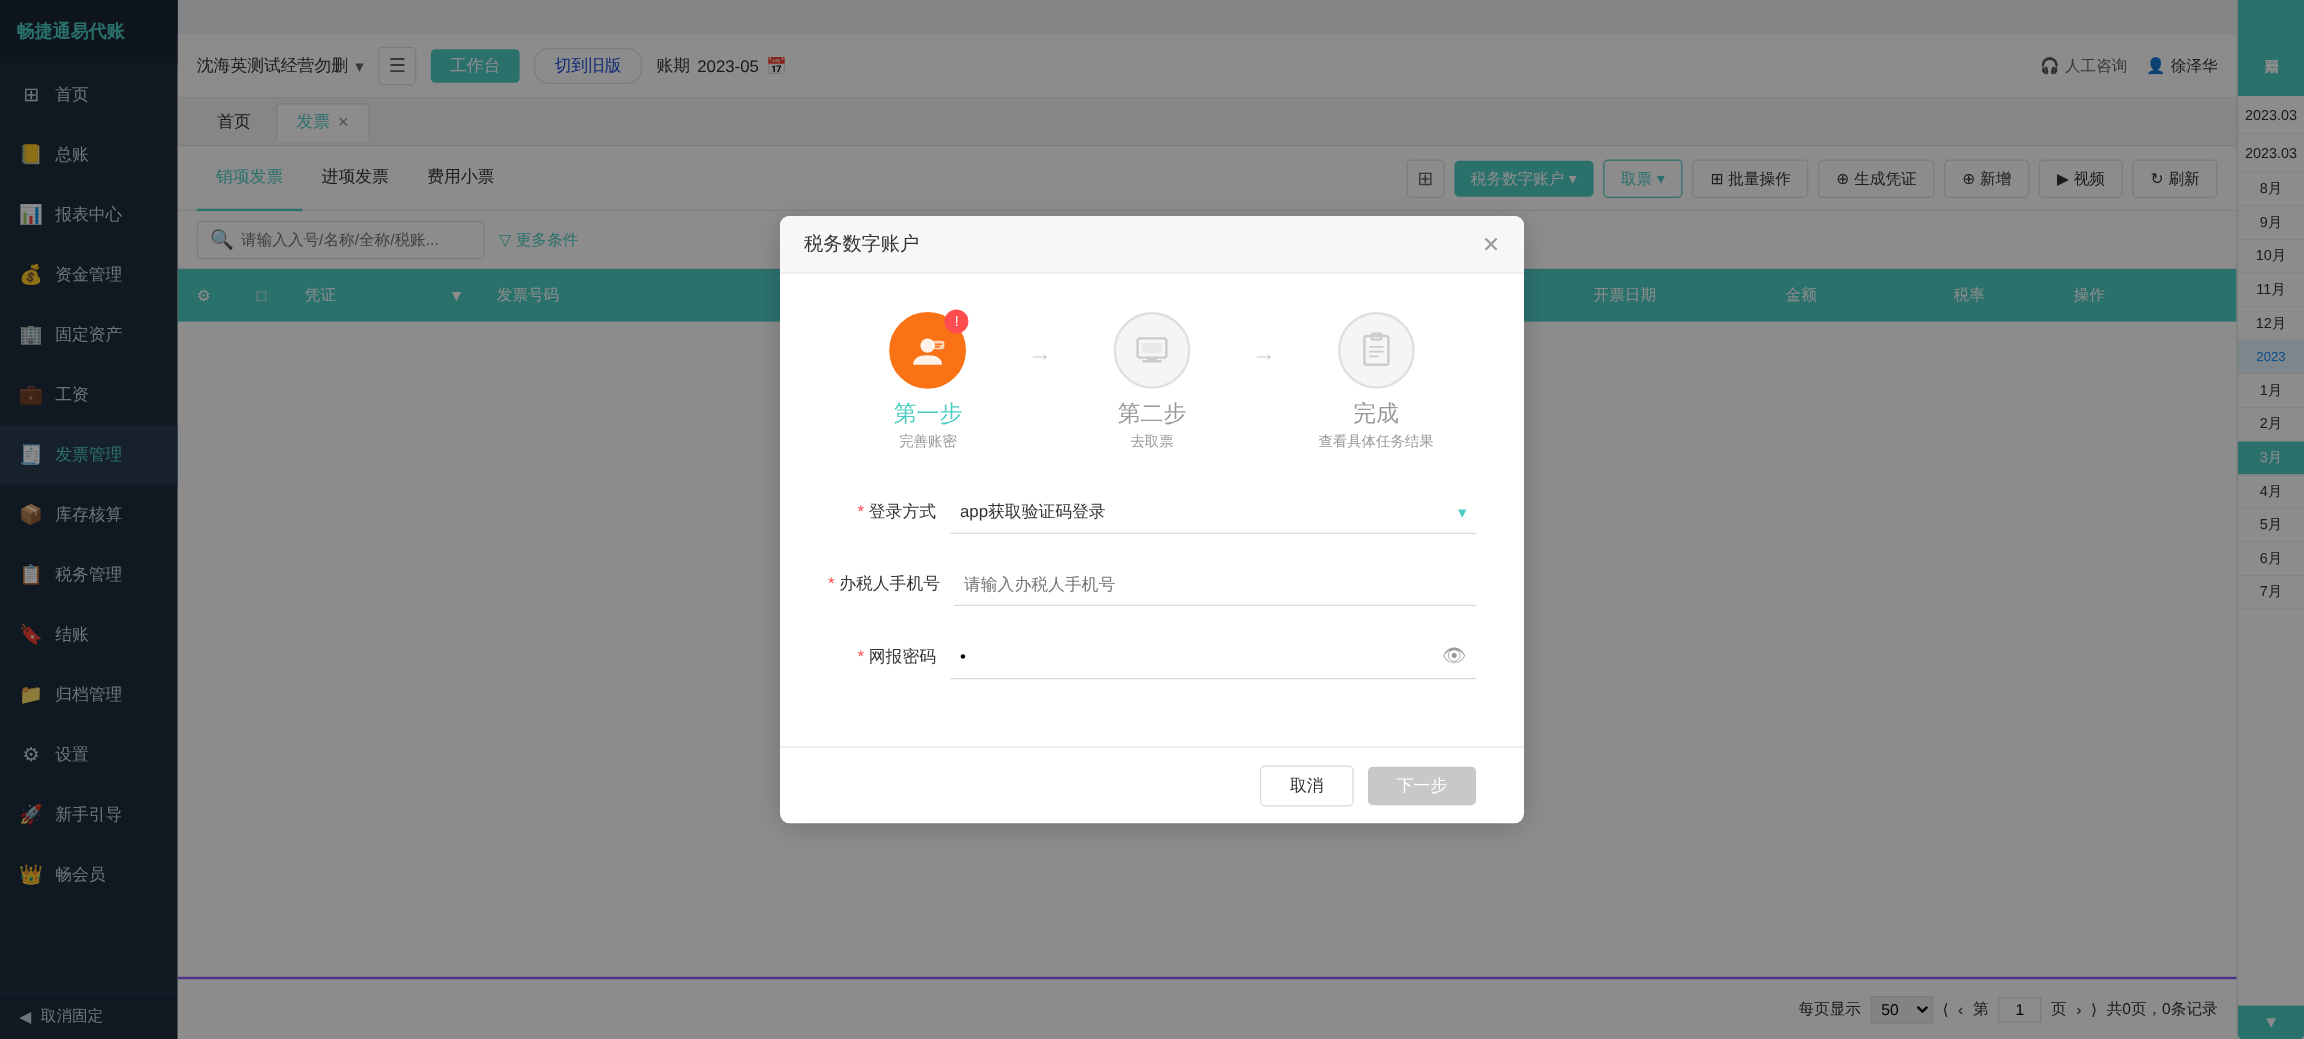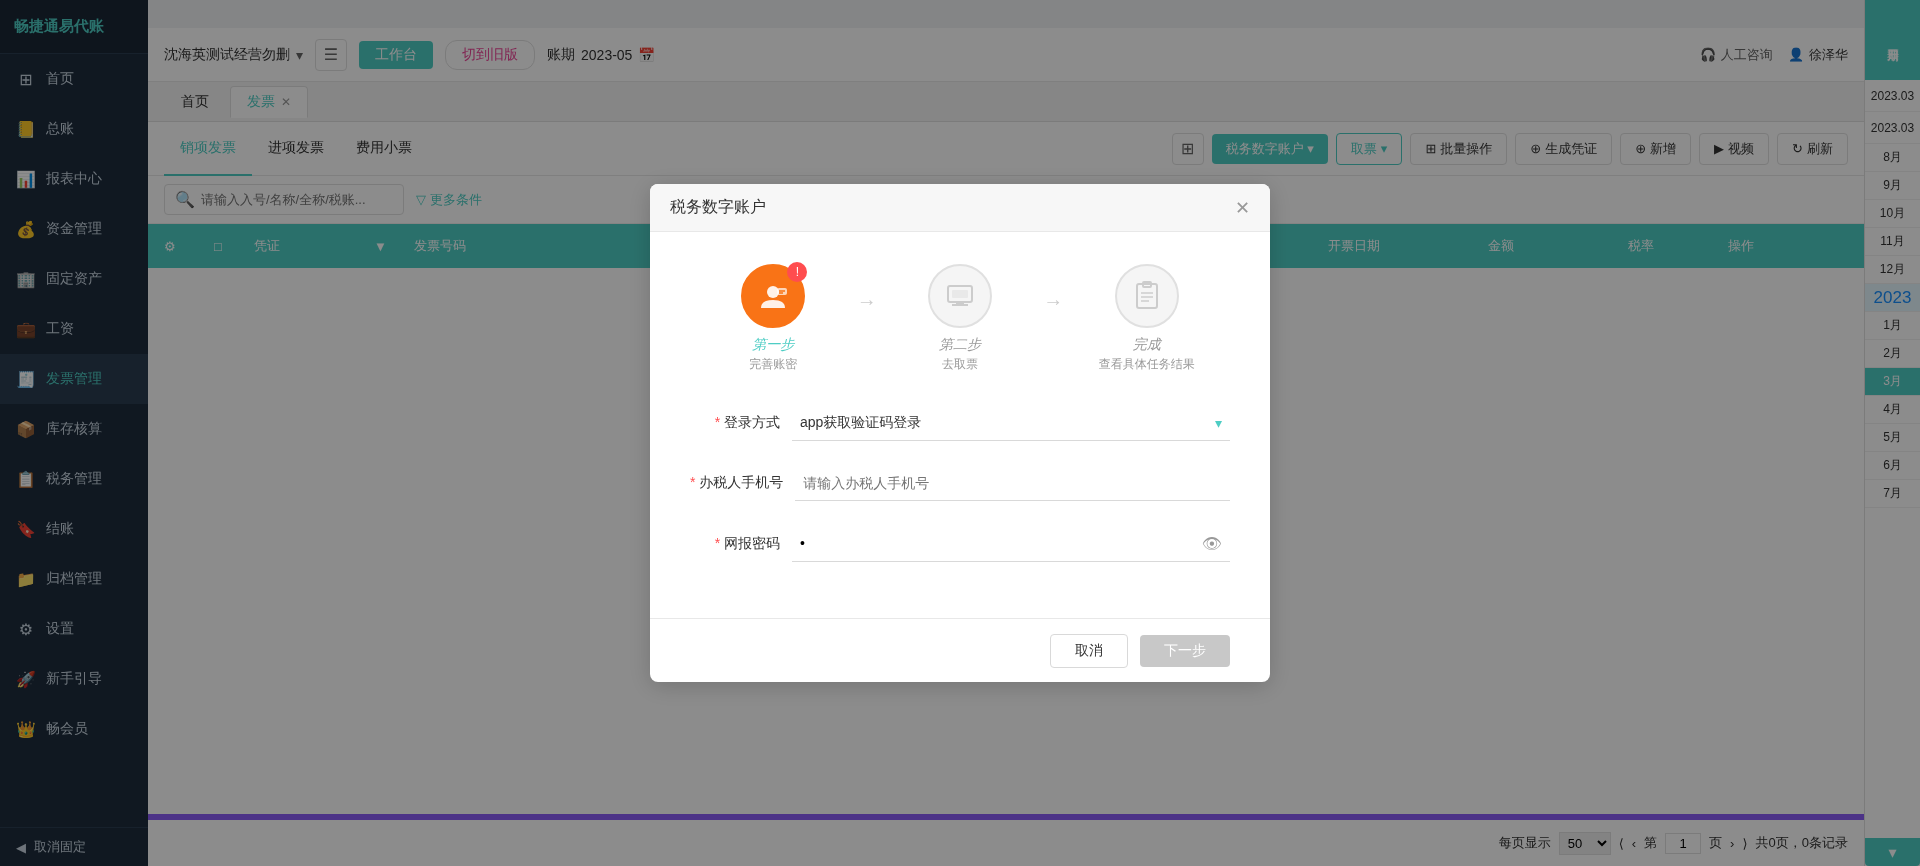--- a/index.html
+++ b/index.html
@@ -41,21 +41,21 @@
     .header-icon-btn {
       width: 32px; height: 32px; border: 1px solid #e0e0e0; border-radius: 4px;
       display: flex; align-items: center; justify-content: center; cursor: pointer; color: #666;
     }
     .header-workbench {
       background: #4ecdc4; color: #fff; border-radius: 4px; padding: 5px 16px;
       font-size: 14px; cursor: pointer; border: none;
     }
     .header-old {
       border: 1px solid #e0e0e0; border-radius: 12px; padding: 5px 16px;
-      font-size: 14px; cursor: pointer; background: #fff; color: #ec4899;
+      font-size: 14px; cursor: pointer; background: #fff; color: #1d4ed8;
     }
     .header-period { font-size: 14px; color: #333; display: flex; align-items: center; gap: 6px; }
     .header-right { margin-left: auto; display: flex; align-items: center; gap: 16px; }
     .header-service { display: flex; align-items: center; gap: 4px; font-size: 13px; color: #666; cursor: pointer; }
     .header-user { display: flex; align-items: center; gap: 4px; font-size: 13px; color: #333; cursor: pointer; }
 
     
     .page-tabs {
       height: 40px; background: #f5f5f5; display: flex; align-items: center;
       padding: 0 16px; border-bottom: 1px solid #e0e0e0; gap: 4px;
@@ -103,21 +103,21 @@
     .table-header {
       height: 44px; background: #4ecdc4; display: flex; align-items: center;
       padding: 0 16px; color: #fff; font-size: 13px;
     }
     .table-header-cell { display: flex; align-items: center; gap: 4px; }
     .table-body { padding: 0; }
 
     
     .pagination {
       height: 52px; background: #fff; display: flex; align-items: center;
-      justify-content: flex-end; padding: 0 16px; border-top: 6px solid #8b5cf6;
+      justify-content: flex-end; padding: 0 16px; border-top: 2px solid #8b5cf6;
       font-size: 13px; gap: 8px; color: #333;
     }
 
     
     .footer-bar {
       height: 40px; background: #fff; display: flex; align-items: center;
       padding: 0 16px; border-top: 1px solid #e0e0e0; font-size: 13px; color: #666; gap: 16px;
     }
     .footer-bar .footer-links { margin-left: auto; display: flex; gap: 12px; }
     .footer-bar a { color: #4ecdc4; text-decoration: none; cursor: pointer; }
@@ -160,21 +160,21 @@
       display: flex; align-items: center; justify-content: center; font-size: 28px;
       border: 2px solid #e0e0e0; position: relative;
     }
     .step-circle.active { background: #f97316; border-color: #f97316; }
     .step-circle.inactive { background: #f5f5f5; border-color: #e0e0e0; }
     .step-error {
       position: absolute; top: -4px; right: -4px;
       width: 20px; height: 20px; border-radius: 50%; background: #ff4d4f;
       color: #fff; font-size: 12px; display: flex; align-items: center; justify-content: center;
     }
-    .step-title { font-size: 14px; color: #4ecdc4; margin-top: 8px; font-style: italic; }
+    .step-title { font-size: 19px; color: #4ecdc4; margin-top: 8px; }
     .step-title.inactive { color: #999; }
     .step-desc { font-size: 12px; color: #999; margin-top: 2px; }
     .step-arrow {
       display: flex; align-items: center; padding-top: 24px; color: #ccc; font-size: 20px;
     }
 
     
     .form-item { display: flex; align-items: center; margin-bottom: 24px; gap: 12px; }
     .form-label { font-size: 14px; color: #333; min-width: 90px; text-align: right; }
     .form-control {
@@ -405,21 +405,21 @@
     <span>开票日期</span>
   </div>
   <div style="display:flex; flex-direction:column; flex:1;">
     <div style="height:32px; display:flex; align-items:center; justify-content:center; font-size:12px; color:#333; border-bottom:1px solid #f0f0f0; cursor:pointer;">2023.03</div>
     <div style="height:32px; display:flex; align-items:center; justify-content:center; font-size:12px; color:#333; border-bottom:1px solid #f0f0f0; cursor:pointer;">2023.03</div>
     <div style="height:28px; display:flex; align-items:center; justify-content:center; font-size:12px; color:#333; border-bottom:1px solid #f0f0f0; cursor:pointer;">8月</div>
     <div style="height:28px; display:flex; align-items:center; justify-content:center; font-size:12px; color:#333; border-bottom:1px solid #f0f0f0; cursor:pointer;">9月</div>
     <div style="height:28px; display:flex; align-items:center; justify-content:center; font-size:12px; color:#333; border-bottom:1px solid #f0f0f0; cursor:pointer;">10月</div>
     <div style="height:28px; display:flex; align-items:center; justify-content:center; font-size:12px; color:#333; border-bottom:1px solid #f0f0f0; cursor:pointer;">11月</div>
     <div style="height:28px; display:flex; align-items:center; justify-content:center; font-size:12px; color:#333; border-bottom:1px solid #f0f0f0; cursor:pointer;">12月</div>
-    <div style="height:28px; display:flex; align-items:center; justify-content:center; font-size:17px; background:#e6f7ff; color:#1890ff; border-bottom:1px solid #f0f0f0; cursor:pointer;">2023</div>
+    <div style="height:28px; display:flex; align-items:center; justify-content:center; font-size:11px; background:#e6f7ff; color:#1890ff; border-bottom:1px solid #f0f0f0; cursor:pointer;">2023</div>
     <div style="height:28px; display:flex; align-items:center; justify-content:center; font-size:12px; color:#333; border-bottom:1px solid #f0f0f0; cursor:pointer;">1月</div>
     <div style="height:28px; display:flex; align-items:center; justify-content:center; font-size:12px; color:#333; border-bottom:1px solid #f0f0f0; cursor:pointer;">2月</div>
     <div style="height:28px; display:flex; align-items:center; justify-content:center; font-size:12px; background:#4ecdc4; color:#fff; border-bottom:1px solid #f0f0f0; cursor:pointer;">3月</div>
     <div style="height:28px; display:flex; align-items:center; justify-content:center; font-size:12px; color:#333; border-bottom:1px solid #f0f0f0; cursor:pointer;">4月</div>
     <div style="height:28px; display:flex; align-items:center; justify-content:center; font-size:12px; color:#333; border-bottom:1px solid #f0f0f0; cursor:pointer;">5月</div>
     <div style="height:28px; display:flex; align-items:center; justify-content:center; font-size:12px; color:#333; border-bottom:1px solid #f0f0f0; cursor:pointer;text-align:center;">6月</div>
     <div style="height:28px; display:flex; align-items:center; justify-content:center; font-size:12px; color:#333; border-bottom:1px solid #f0f0f0; cursor:pointer;">7月</div>
   </div>
 
   <div style="height:28px; display:flex; align-items:center; justify-content:center; background:#4ecdc4; color:#fff; cursor:pointer; border-radius:0 0 4px 4px;">▾</div>

